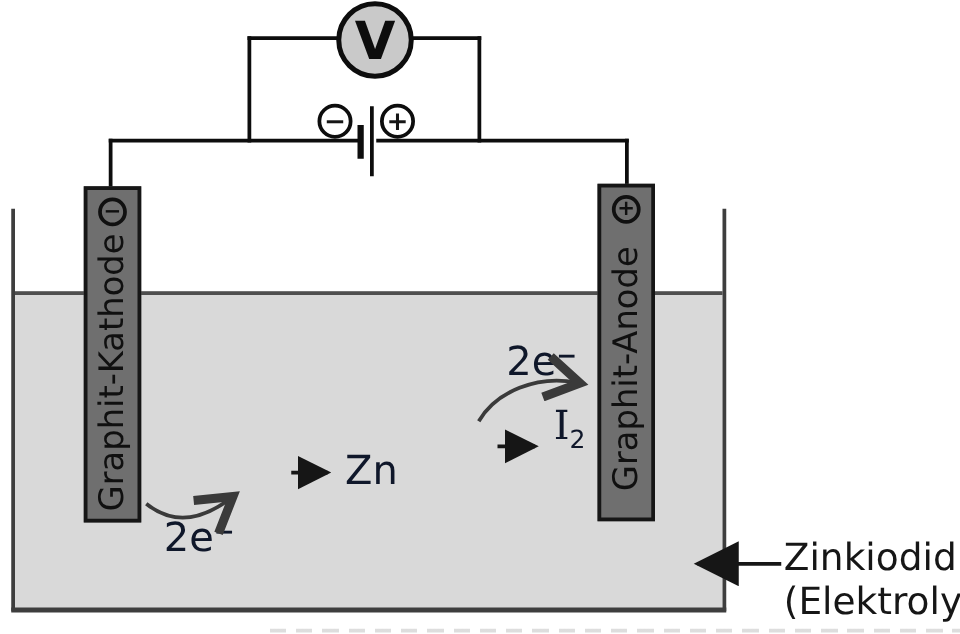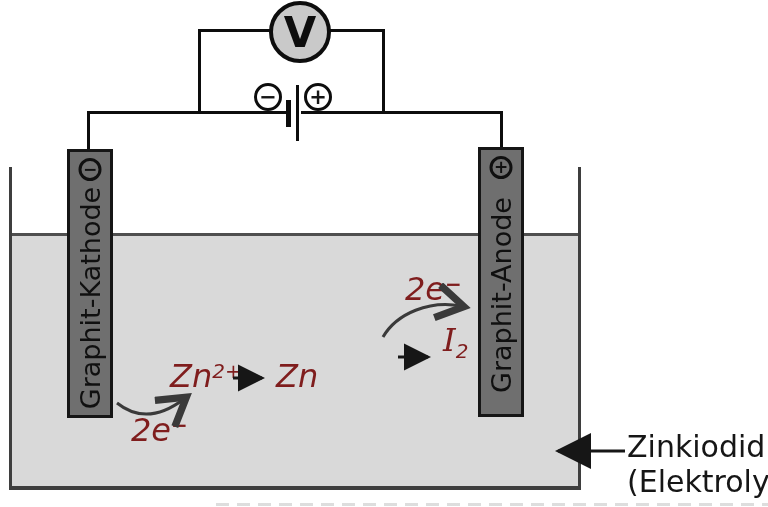--- a/index.html
+++ b/index.html
@@ -45,21 +45,21 @@
     font-size:17px;color:#101010;
   }
   .electrode-label{
     position:absolute;left:50%;white-space:nowrap;
     transform:translate(-50%,-50%) rotate(-90deg);
     font-size:27px;color:#101010;
   }
   #cathode .electrode-label{top:146px;}
   #anode .electrode-label{top:145px;}
   
-  .formula{font-size:32px;line-height:1;color:#7f1d1d;white-space:nowrap;font-style:italic;}
+  .formula{font-size:32px;line-height:1;color:#0f172a;white-space:nowrap;}
   .formula sup{font-size:20px;vertical-align:9px;line-height:0;}
   .formula sub{font-size:20px;vertical-align:-7px;line-height:0;}
   .formula .neg{font-weight:700;}
   .serif-i{font-family:"DejaVu Serif","Liberation Serif",serif;}
   #zn-term{left:170px;top:360px;}
   #zn-prod{left:276px;top:360px;}
   #e-left{left:131px;top:414px;}
   #i-react{left:350px;top:338px;}
   #i-prod{left:443px;top:324px;}
   #e-right{left:405px;top:273px;}
@@ -111,21 +111,20 @@
     </div>
     <div class="electrode-label">Graphit-Kathode</div>
   </div>
   <div class="abs electrode" id="anode">
     <div class="sign-circle">
       <span>+</span>
     </div>
     <div class="electrode-label">Graphit-Anode</div>
   </div>
 
-  <div class="abs formula" id="zn-term"><span>Zn</span><sup>2+</sup></div>
   <div class="abs formula" id="zn-prod"><span>Zn</span></div>
   <div class="abs formula" id="e-left"><span>2e</span><sup class="neg">−</sup></div>
 
   <div class="abs formula" id="i-prod"><span class="serif-i">I</span><sub>2</sub></div>
   <div class="abs formula" id="e-right"><span>2e</span><sup class="neg">−</sup></div>
 
   <div class="abs" id="electrolyte-label">
     <div>Zinkiodid</div>
     <div>(Elektrolyt)</div>
   </div>

